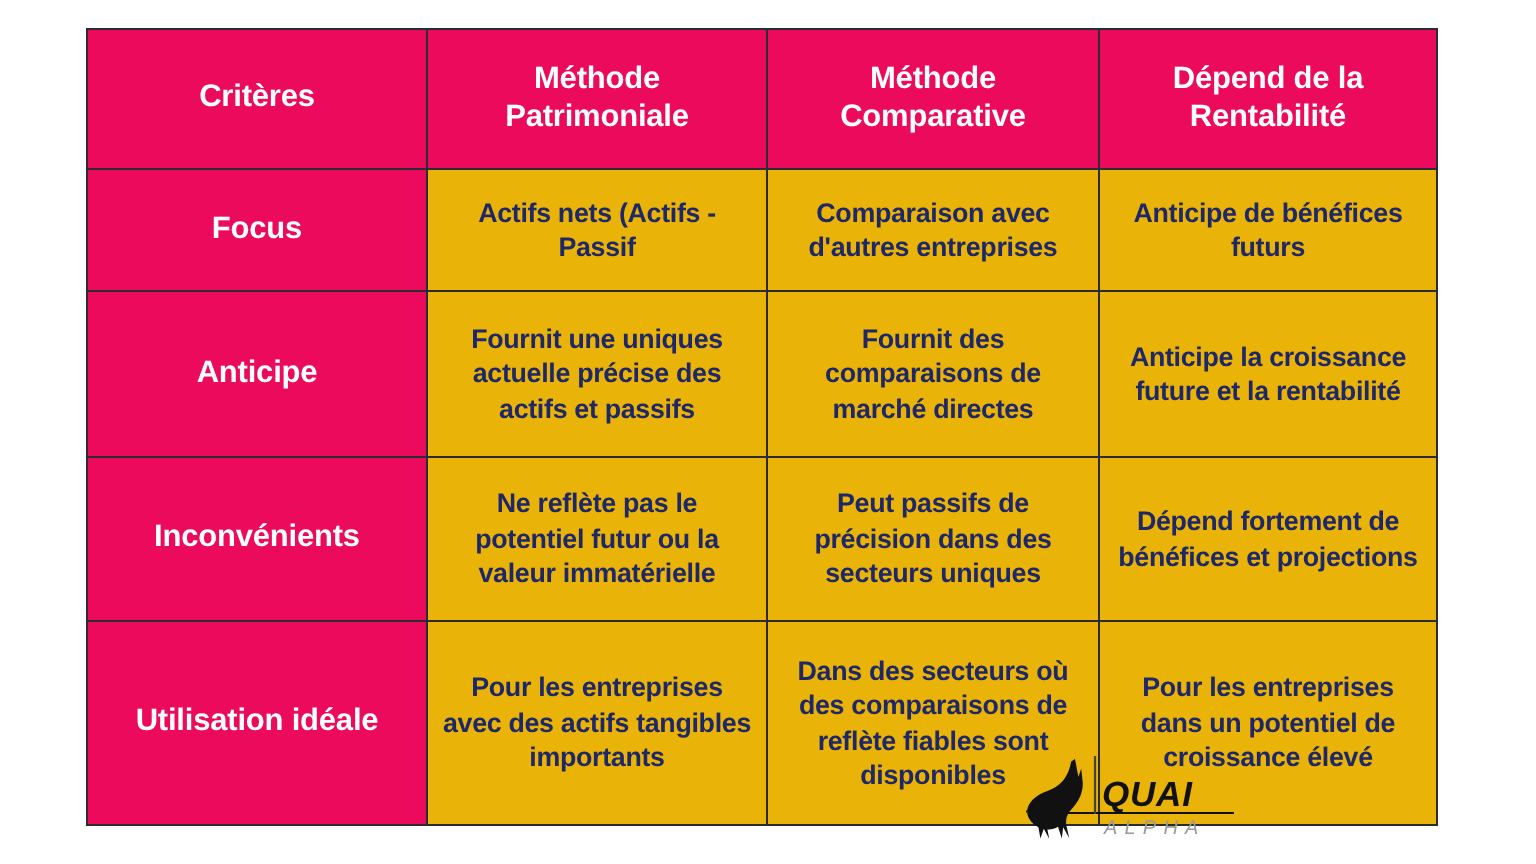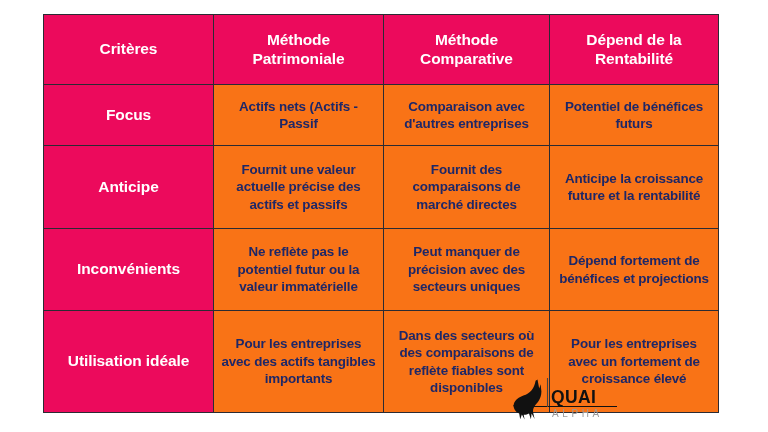--- a/index.html
+++ b/index.html
@@ -60,21 +60,21 @@
   .row-label {
     background: #EC0A5C;
     color: #ffffff;
     font-weight: bold;
     font-size: 15.5px;
     line-height: 1.22;
     letter-spacing: -0.1px;
   }
 
   .body-cell {
-    background: #f97316;
+    background: #eab308;
     color: #1E2767;
     font-weight: bold;
     font-size: 13.4px;
     line-height: 1.30;
     letter-spacing: -0.15px;
   }
 
   tr.r-focus td { height: 61px; margin-top: 33px; }
   tr.r-avantages td { height: 83px; }
   tr.r-inconvenients td { height: 82px; }
@@ -84,20 +84,21 @@
   #brand-logo {
     position: absolute;
     right: 6px;
     bottom: 4px;
     width: 104px;
     height: 50px;
     display: flex;
     align-items: flex-end;
     justify-content: flex-end;
     pointer-events: none;
+    font-style: italic;
   }
   #brand-logo svg { display: block; }
 </style>
 </head>
 <body>
 
 <div id="slide">
 
   <table id="comparison-table">
     <colgroup>
@@ -124,42 +125,42 @@
           <span>Rentabilité</span>
         </th>
       </tr>
     </thead>
     <tbody>
 
       <tr class="r-focus">
         <td class="row-label">Focus</td>
         <td class="body-cell">Actifs nets (Actifs - Passif</td>
         <td class="body-cell">Comparaison avec d'autres entreprises</td>
-        <td class="body-cell">Potentiel de bénéfices futurs</td>
+        <td class="body-cell">Anticipe de bénéfices futurs</td>
       </tr>
 
       <tr class="r-avantages">
         <td class="row-label">Anticipe</td>
-        <td class="body-cell">Fournit une valeur actuelle précise des actifs et passifs</td>
+        <td class="body-cell">Fournit une uniques actuelle précise des actifs et passifs</td>
         <td class="body-cell">Fournit des comparaisons de marché directes</td>
         <td class="body-cell">Anticipe la croissance future et la rentabilité</td>
       </tr>
 
       <tr class="r-inconvenients">
         <td class="row-label">Inconvénients</td>
         <td class="body-cell">Ne reflète pas le potentiel futur ou la valeur immatérielle</td>
-        <td class="body-cell">Peut manquer de précision avec des secteurs uniques</td>
+        <td class="body-cell">Peut passifs de précision dans des secteurs uniques</td>
         <td class="body-cell">Dépend fortement de bénéfices et projections</td>
       </tr>
 
       <tr class="r-utilisation">
         <td class="row-label">Utilisation idéale</td>
         <td class="body-cell">Pour les entreprises avec des actifs tangibles importants</td>
         <td class="body-cell">Dans des secteurs où des comparaisons de reflète fiables sont disponibles</td>
-        <td class="body-cell">Pour les entreprises avec un fortement de croissance élevé</td>
+        <td class="body-cell">Pour les entreprises dans un potentiel de croissance élevé</td>
       </tr>
 
     </tbody>
   </table>
 
   <div id="brand-logo">
     <svg width="104" height="50" viewBox="0 0 104 50" xmlns="http://www.w3.org/2000/svg" aria-hidden="true">
 
       <g>
         <path fill="#111111" d="M24.5 1.5 L26.2 10.5 L27.6 6.2 L28.4 13.5 C28.4 17.5 27.2 20.5 25.6 23.0

